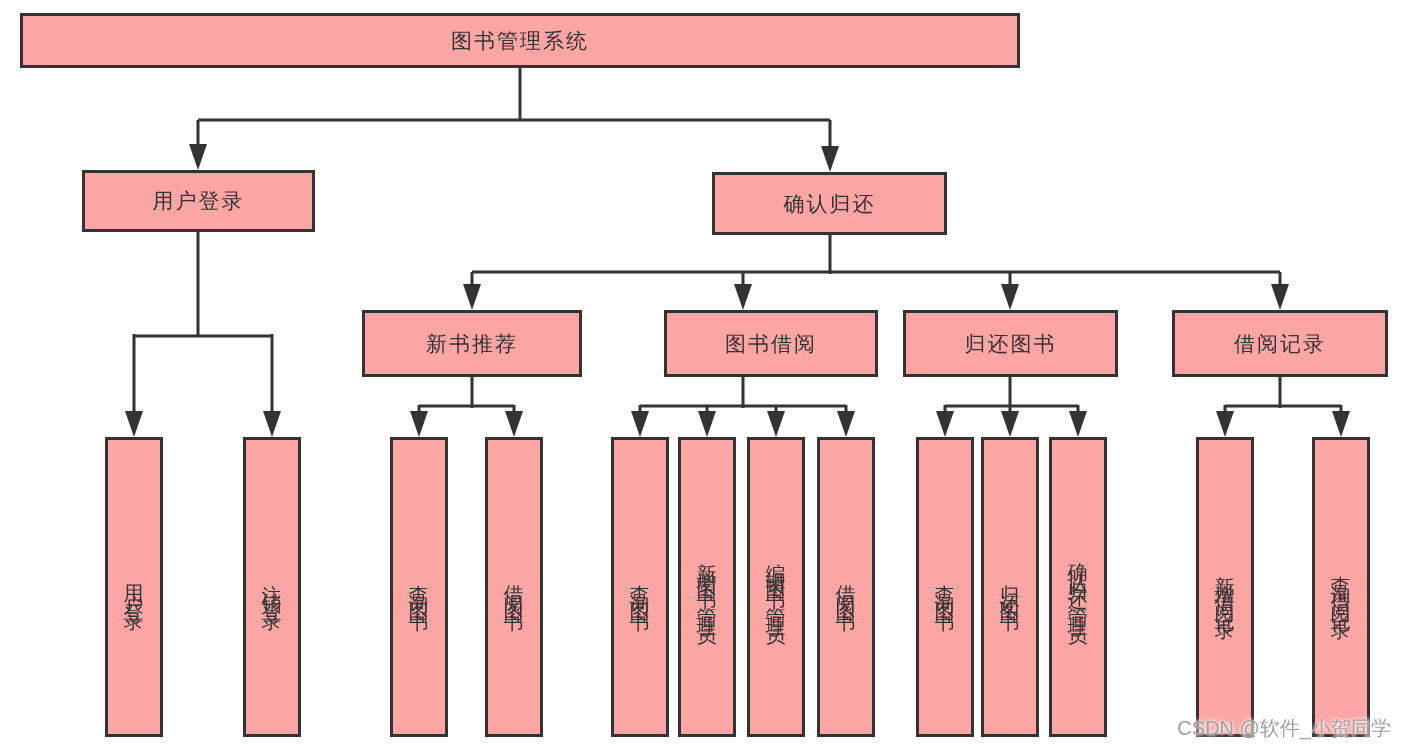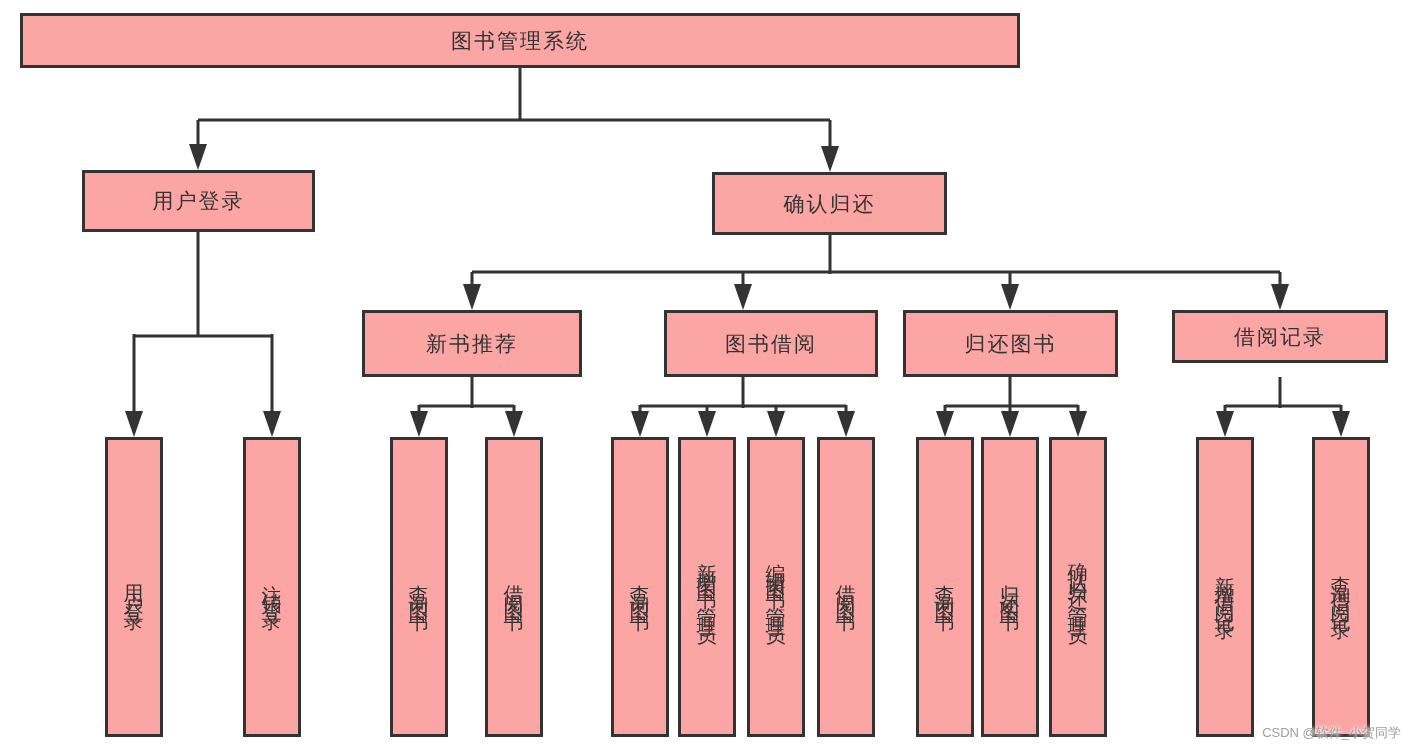--- a/index.html
+++ b/index.html
@@ -38,23 +38,23 @@
     font-size: 20px;
   }
   .leaf .vtext {
     writing-mode: vertical-rl;
     text-orientation: mixed;
     letter-spacing: 9px;
     line-height: 1;
   }
   .watermark {
     position: absolute;
-    right: 4px;
+    right: 14px;
     bottom: 5px;
-    font-size: 13px;
+    font-size: 20px;
     color: #9e9e9e;
     text-shadow: 0 0 3px #ffffff, 0 0 5px #ffffff;
     z-index: 5;
     white-space: nowrap;
   }
 </style>
 </head>
 <body>
 
 <div class="canvas">
@@ -92,21 +92,21 @@
   </svg>
 
   <div class="box hbox" style="left:20px; top:13px; width:1000px; height:55px;">图书管理系统</div>
 
   <div class="box hbox" style="left:82px; top:170px; width:233px; height:62px;">用户登录</div>
   <div class="box hbox" style="left:712px; top:172px; width:235px; height:63px;">确认归还</div>
 
   <div class="box hbox" style="left:362px; top:310px; width:220px; height:67px;">新书推荐</div>
   <div class="box hbox" style="left:636px; top:310px; width:214px; height:67px;margin-left:28px;">图书借阅</div>
   <div class="box hbox" style="left:903px; top:310px; width:215px; height:67px;">归还图书</div>
-  <div class="box hbox" style="left:1172px; top:310px; width:216px; height:53px;">借阅记录</div>
+  <div class="box hbox" style="left:1172px; top:310px; width:216px; height:67px;">借阅记录</div>
 
   <div class="box leaf" style="left:105px;">
     <span class="vtext">用户登录</span>
   </div>
   <div class="box leaf" style="left:243px;">
     <span class="vtext">注销登录</span>
   </div>
   <div class="box leaf" style="left:390px;">
     <span class="vtext">查询图书</span>
   </div>

